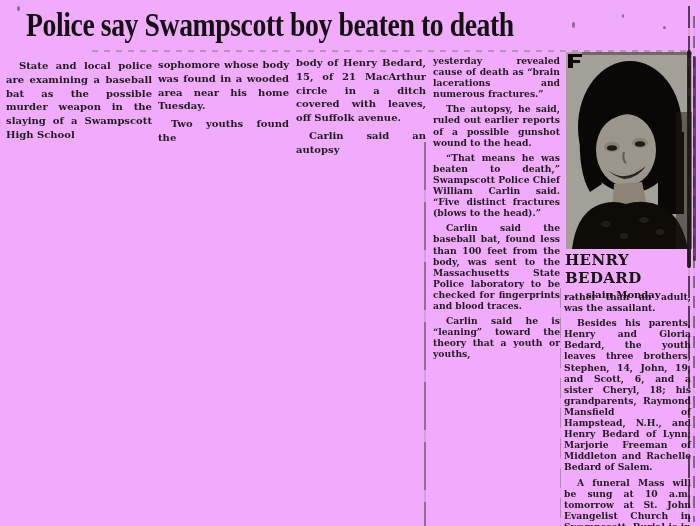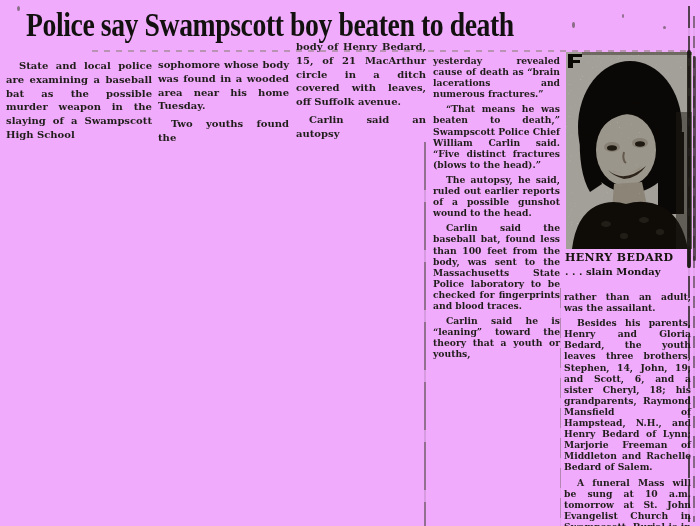--- a/index.html
+++ b/index.html
@@ -14,29 +14,29 @@
 
   
   .col{position:absolute;text-align:justify;font-weight:bold;}
   .col p{margin:0;}
   .col p + p{margin-top:4px;}
   .ind{text-indent:13px;}
   .c1,.c2,.c3{font-size:10px;line-height:13.8px;}
   .c4,.c5{font-size:9.2px;line-height:11.1px;}
   .c1{left:6px;  top:59px; width:146px;}
   .c2{left:158px;top:58px; width:131px;}
-  .c3{left:296px;top:40px; width:130px;}
+  .c3{left:296px;top:56px; width:130px;}
   .c4{left:433px;top:55px; width:127px;}
   .c5{left:564px;top:291px;width:127px;}
 
   
   .photo{position:absolute;left:566px;top:52px;width:126px;height:197px;margin:0;}
   .photo svg{display:block;width:100%;height:100%;}
   .caption{position:absolute;left:565px;top:251px;width:130px;font-weight:bold;color:#17140f;}
-  .cap-name{font-size:11px;letter-spacing:.4px;}
+  .cap-name{font-size:15px;letter-spacing:.4px;}
   .cap-detail{font-size:10px;margin-top:2px;}
 
   
   .rule-main{position:absolute;left:424px;top:142px;width:2px;height:384px;
      background:repeating-linear-gradient(180deg,rgba(70,63,55,.55) 0 48px,rgba(70,63,55,.15) 48px 60px);}
   .rule-right{position:absolute;left:560px;top:288px;width:1px;height:238px;
      background:repeating-linear-gradient(180deg,rgba(90,82,70,.4) 0 20px,rgba(90,82,70,.08) 20px 30px);}
   .fold-line{position:absolute;left:92px;top:50px;width:600px;height:2px;
      background:repeating-linear-gradient(90deg,rgba(130,122,108,.5) 0 6px,rgba(130,122,108,0) 6px 12px);}
 
@@ -73,22 +73,22 @@
     <p class="ind">Two youths found the</p>
   </section>
 
   <section class="col c3">
     <p>body of Henry Bedard, 15, of 21 MacArthur circle in a ditch covered with leaves, off Suffolk avenue.</p>
     <p class="ind">Carlin said an autopsy</p>
   </section>
 
   <section class="col c4">
     <p>yesterday revealed cause of death as “brain lacerations and numerous fractures.”</p>
+    <p class="ind">The autopsy, he said, ruled out earlier reports of a possible gunshot wound to the head.</p>
     <p class="ind">“That means he was beaten to death,” Swampscott Police Chief William Carlin said. “Five distinct fractures (blows to the head).”</p>
-    <p class="ind">The autopsy, he said, ruled out earlier reports of a possible gunshot wound to the head.</p>
     <p class="ind">Carlin said the baseball bat, found less than 100 feet from the body, was sent to the Massachusetts State Police laboratory to be checked for fingerprints and blood traces.</p>
     <p class="ind">Carlin said he is “leaning” toward the theory that a youth or youths,</p>
   </section>
 
   <section class="col c5">
     <p>rather than an adult, was the assailant.</p>
     <p class="ind">Besides his parents, Henry and Gloria Bedard, the youth leaves three brothers, Stephen, 14, John, 19, and Scott, 6, and a sister Cheryl, 18; his grandparents, Raymond Mansfield of Hampstead, N.H., and Henry Bedard of Lynn; Marjorie Freeman of Middleton and Rachelle Bedard of Salem.</p>
     <p class="ind">A funeral Mass will be sung at 10 a.m. tomorrow at St. John Evangelist Church in Swampscott. Burial is in Swampscott Cemetery.</p>
   </section>
 

